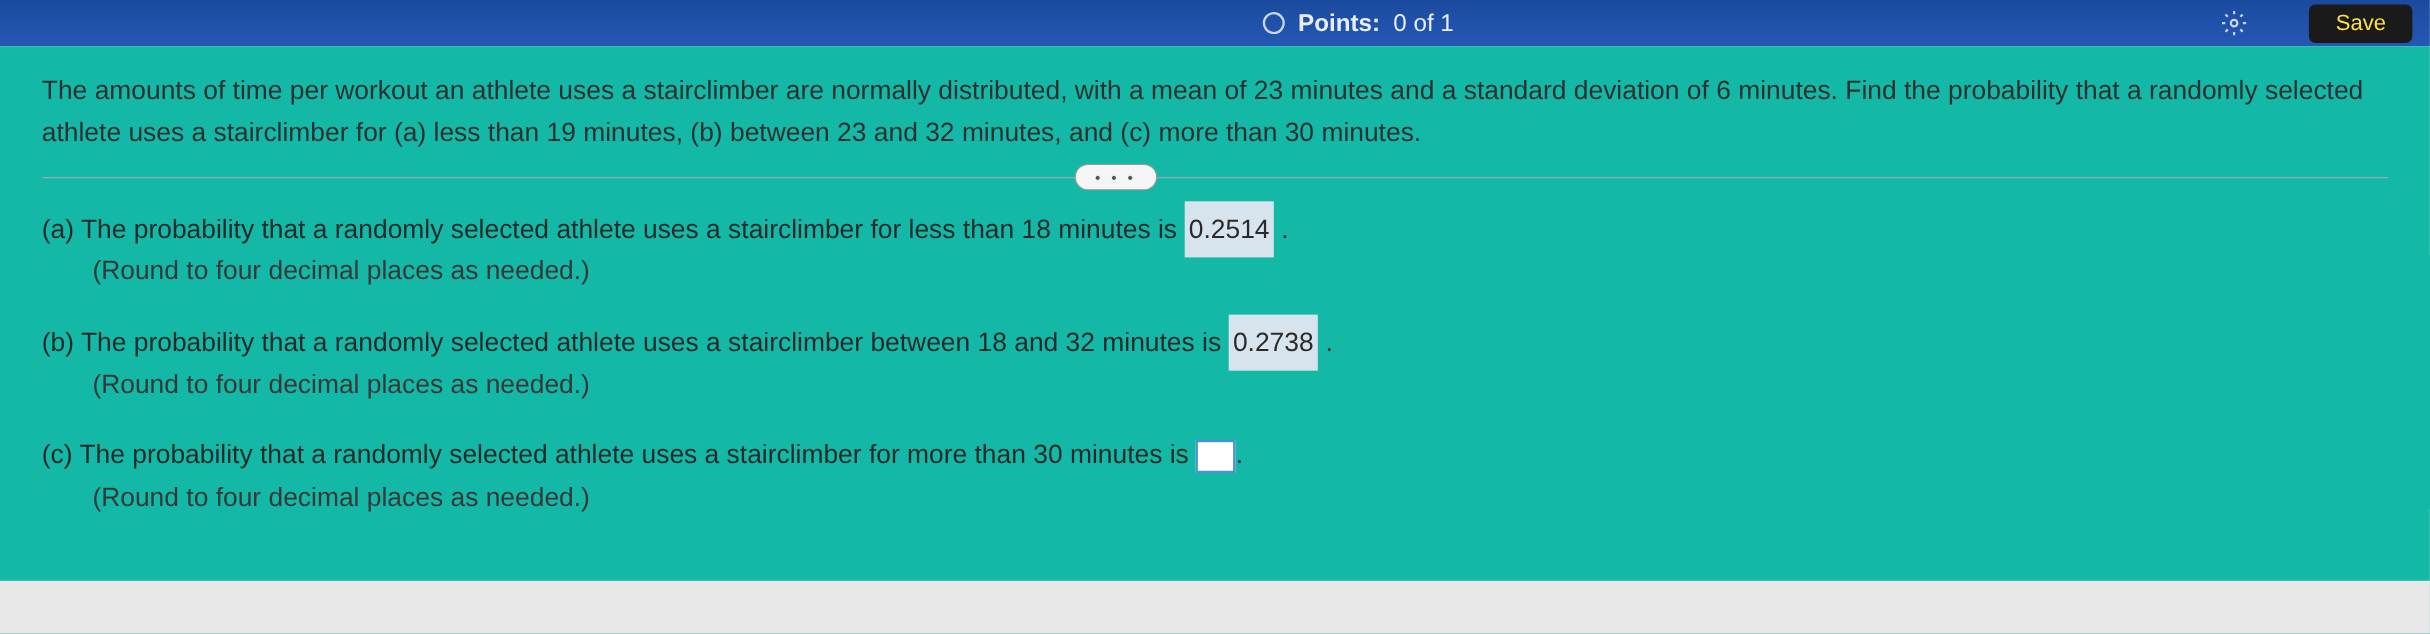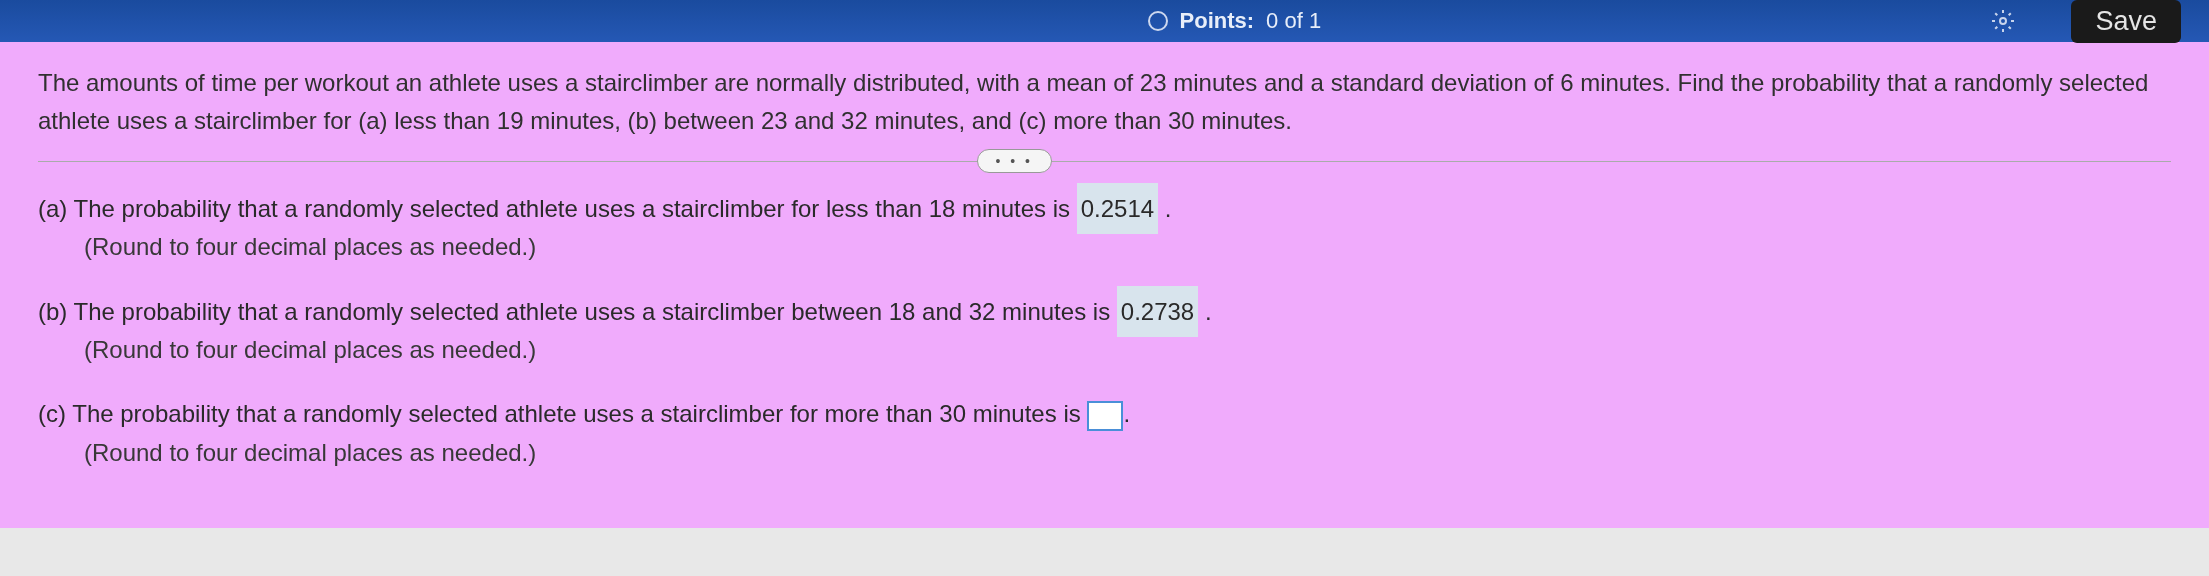--- a/index.html
+++ b/index.html
@@ -13,21 +13,21 @@
       width: 2209px;
       height: 576px;
       overflow: hidden;
     }
     .top-bar {
       background: linear-gradient(to bottom, #1a4b9e, #2558b5);
       height: 42px;
       display: flex;
       align-items: center;
       justify-content: flex-end;
-      padding: 0 28px;
+      padding: 0 16px;
       gap: 56px;
       color: white;
       font-size: 22px;
     }
     .points-section {
       display: flex;
       align-items: center;
       gap: 12px;
       margin-right: auto;
       margin-left: 52%;
@@ -49,29 +49,29 @@
     .gear-icon {
       width: 24px;
       height: 24px;
       display: flex;
       align-items: center;
       justify-content: center;
       cursor: pointer;
     }
     .save-button {
       background: #1a1a1a;
-      color: #e5e5e5;
+      color: #fde047;
       padding: 6px 24px;
       border-radius: 6px;
-      font-size: 27px;
+      font-size: 20px;
       cursor: pointer;
       border: none;
     }
     .content {
-      background: #f0abfc;
+      background: #14b8a6;
       padding: 22px 38px 30px 38px;
       color: #2a2a2a;
       font-size: 24px;
       line-height: 1.6;
     }
     .problem-statement {
       margin-bottom: 20px;
       color: #303030;
     }
     .divider-container {

